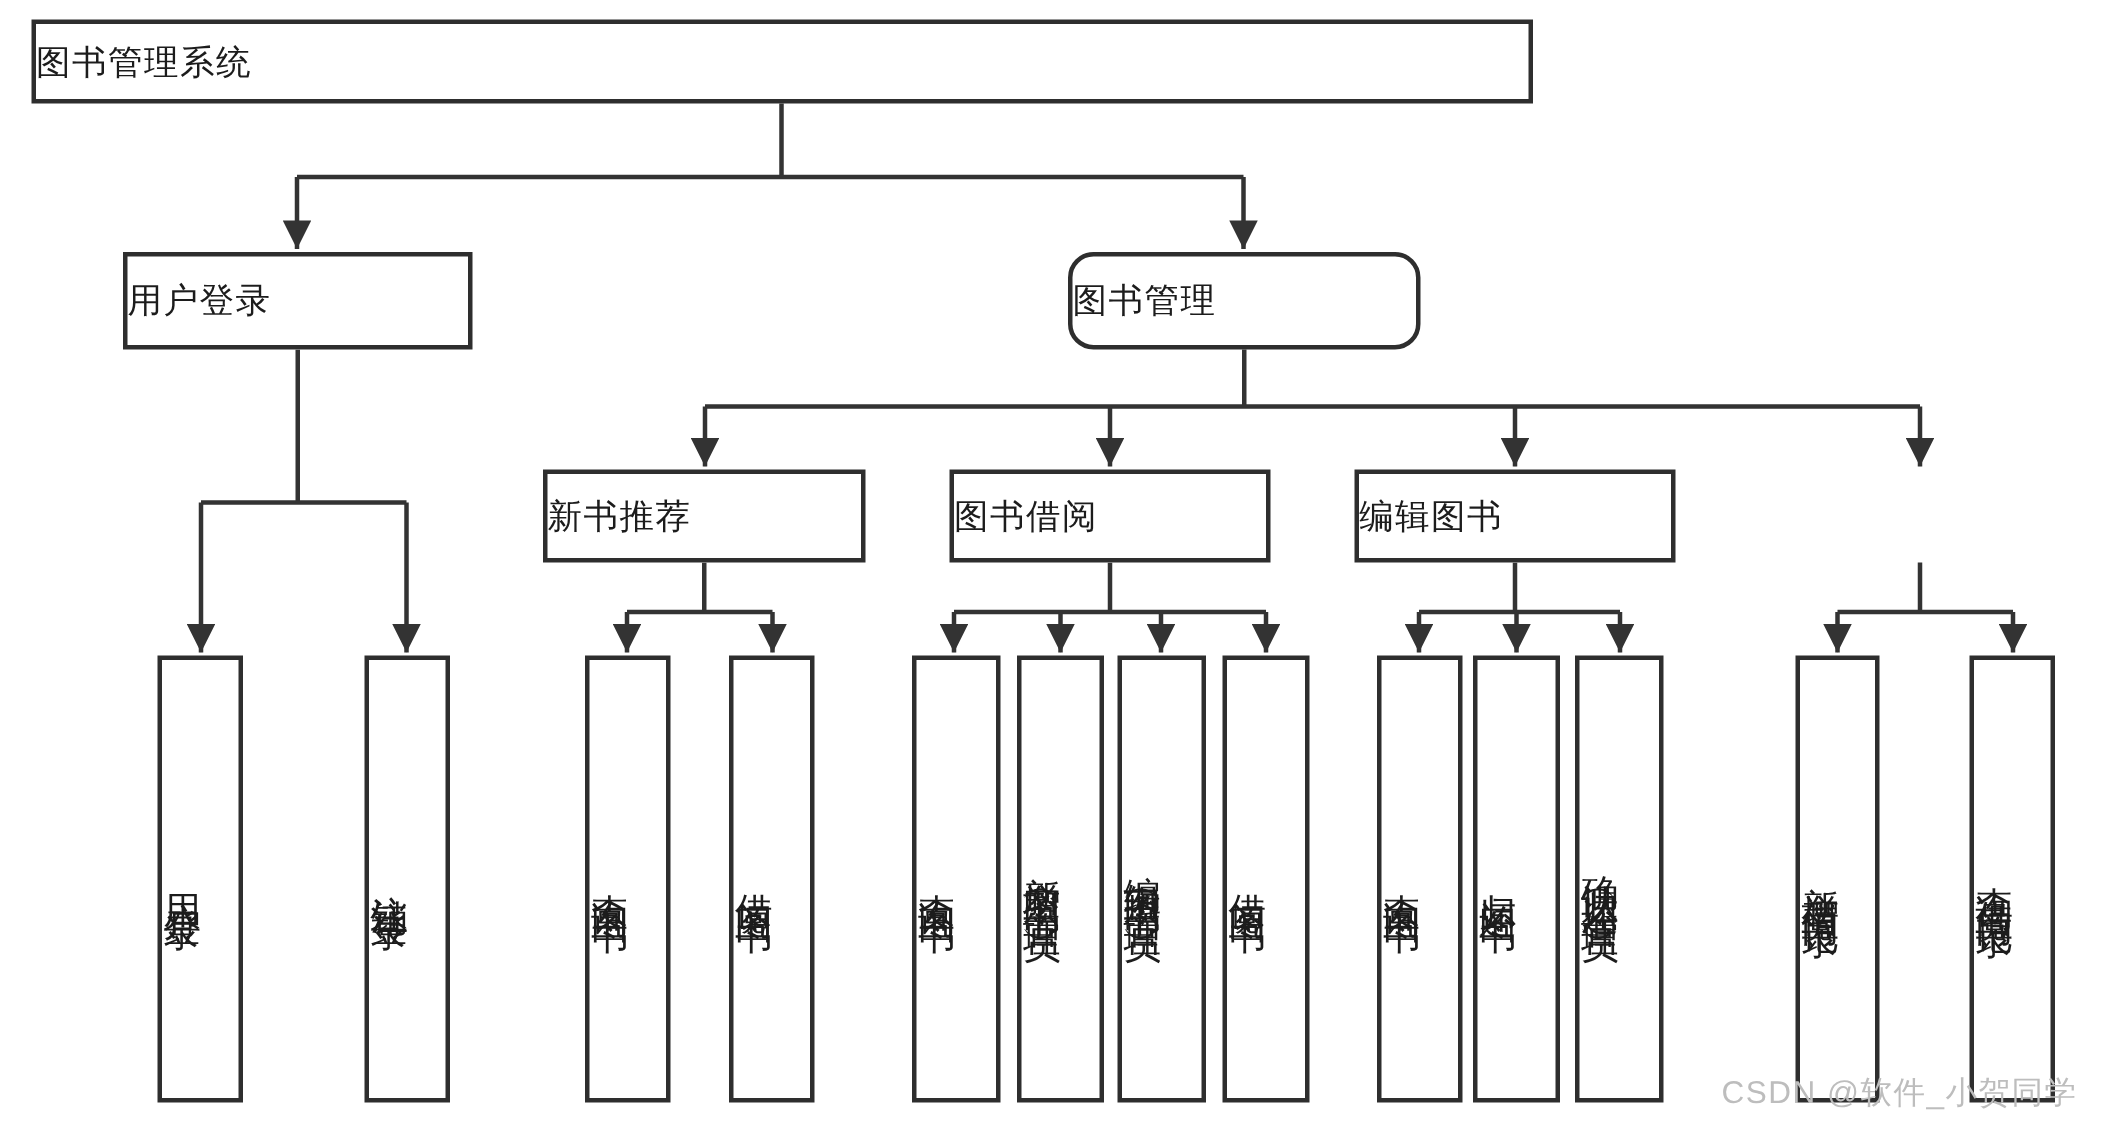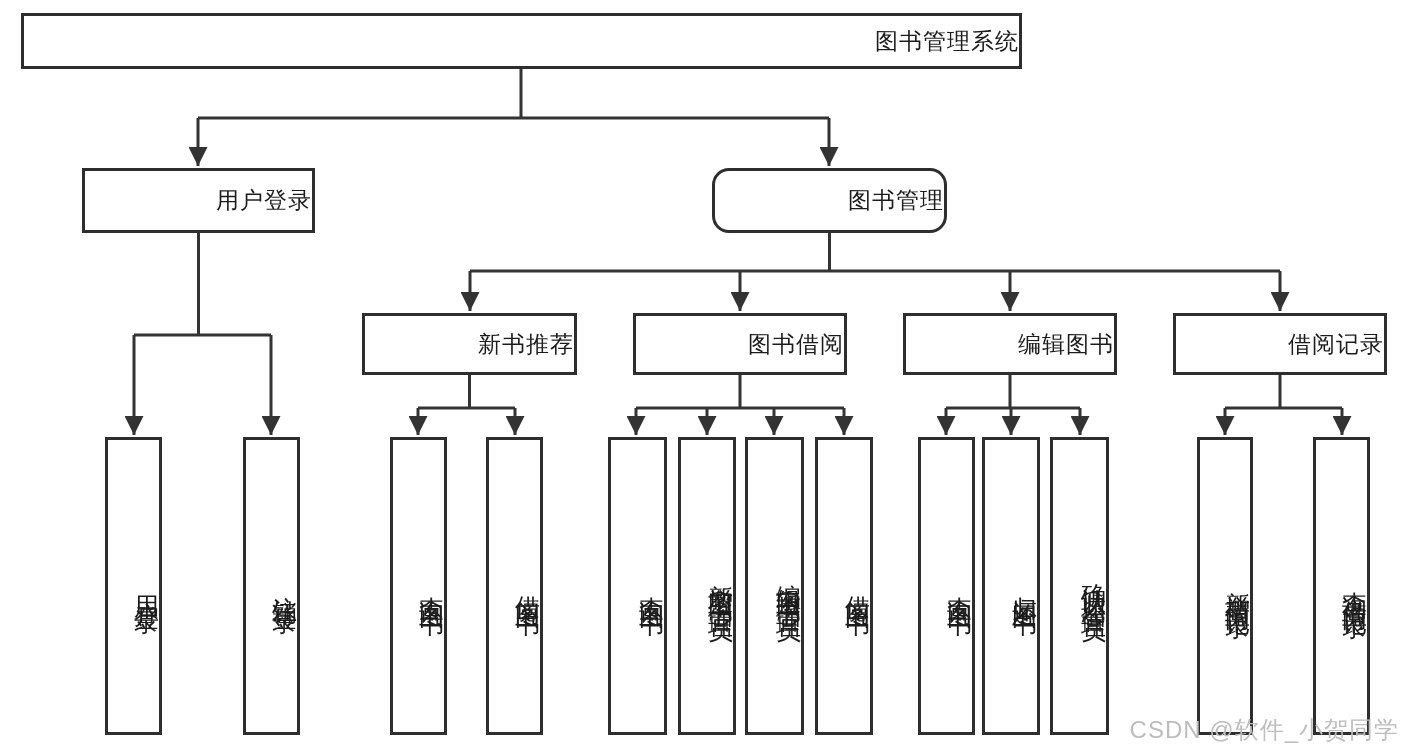--- a/index.html
+++ b/index.html
@@ -21,21 +21,21 @@
     width: 1405px; height: 747px;
     z-index: 0;
   }
   .box {
     position: absolute;
     box-sizing: border-box;
     background: var(--box-fill, #ffffff);
     border: 3px solid var(--box-border, #2e2e2e);
     display: flex;
     align-items: center;
-    justify-content: flex-end;
+    justify-content: flex-start;
     color: var(--text, #1c1c1c);
     z-index: 1;
   }
   .hbox {
     font-size: 23px;
     letter-spacing: 1px;
   }
   .vbox .vlabel {
     writing-mode: vertical-rl;
     text-orientation: mixed;
@@ -64,24 +64,24 @@
   .n-f6  { left: 678px;  width: 58px; }
   .n-f7  { left: 745px;  width: 59px; }
   .n-f8  { left: 815px;  width: 58px; }
   .n-f9  { left: 918px;  }
   .n-f10 { left: 982px;  width: 58px; }
   .n-f11 { left: 1050px; width: 59px; }
   .n-f12 { left: 1197px; width: 56px; }
   .n-f13 { left: 1313px; }
   .watermark {
     position: absolute;
-    right: 6px;
+    right: 20px;
     top: 714px;
     z-index: 2;
-    font-size: 24px;
+    font-size: 21px;
     color: var(--watermark, #bdbdbd);
     letter-spacing: 1px;
     white-space: nowrap;
   }
 </style>
 </head>
 <body>
 
 <div class="stage" style="--bg: #ffffff; --box-border: #2e2e2e; --box-fill: #ffffff; --text: #1c1c1c; --watermark: #bdbdbd;">
 
@@ -141,23 +141,20 @@
 
   <div class="box hbox n-l3b">
     <span>图书借阅</span>
   </div>
   <div class="box hbox n-l3a">
     <span>新书推荐</span>
   </div>
   <div class="box hbox n-l3c">
     <span>编辑图书</span>
   </div>
-  <div class="box hbox n-l3d">
-    <span>借阅记录</span>
-  </div>
 
   <div class="box vbox leaf n-f1">
     <span class="vlabel">用户登录</span>
   </div>
   <div class="box vbox leaf n-f2">
     <span class="vlabel">注销登录</span>
   </div>
 
   <div class="box vbox leaf n-f3">
     <span class="vlabel">查询图书</span>

